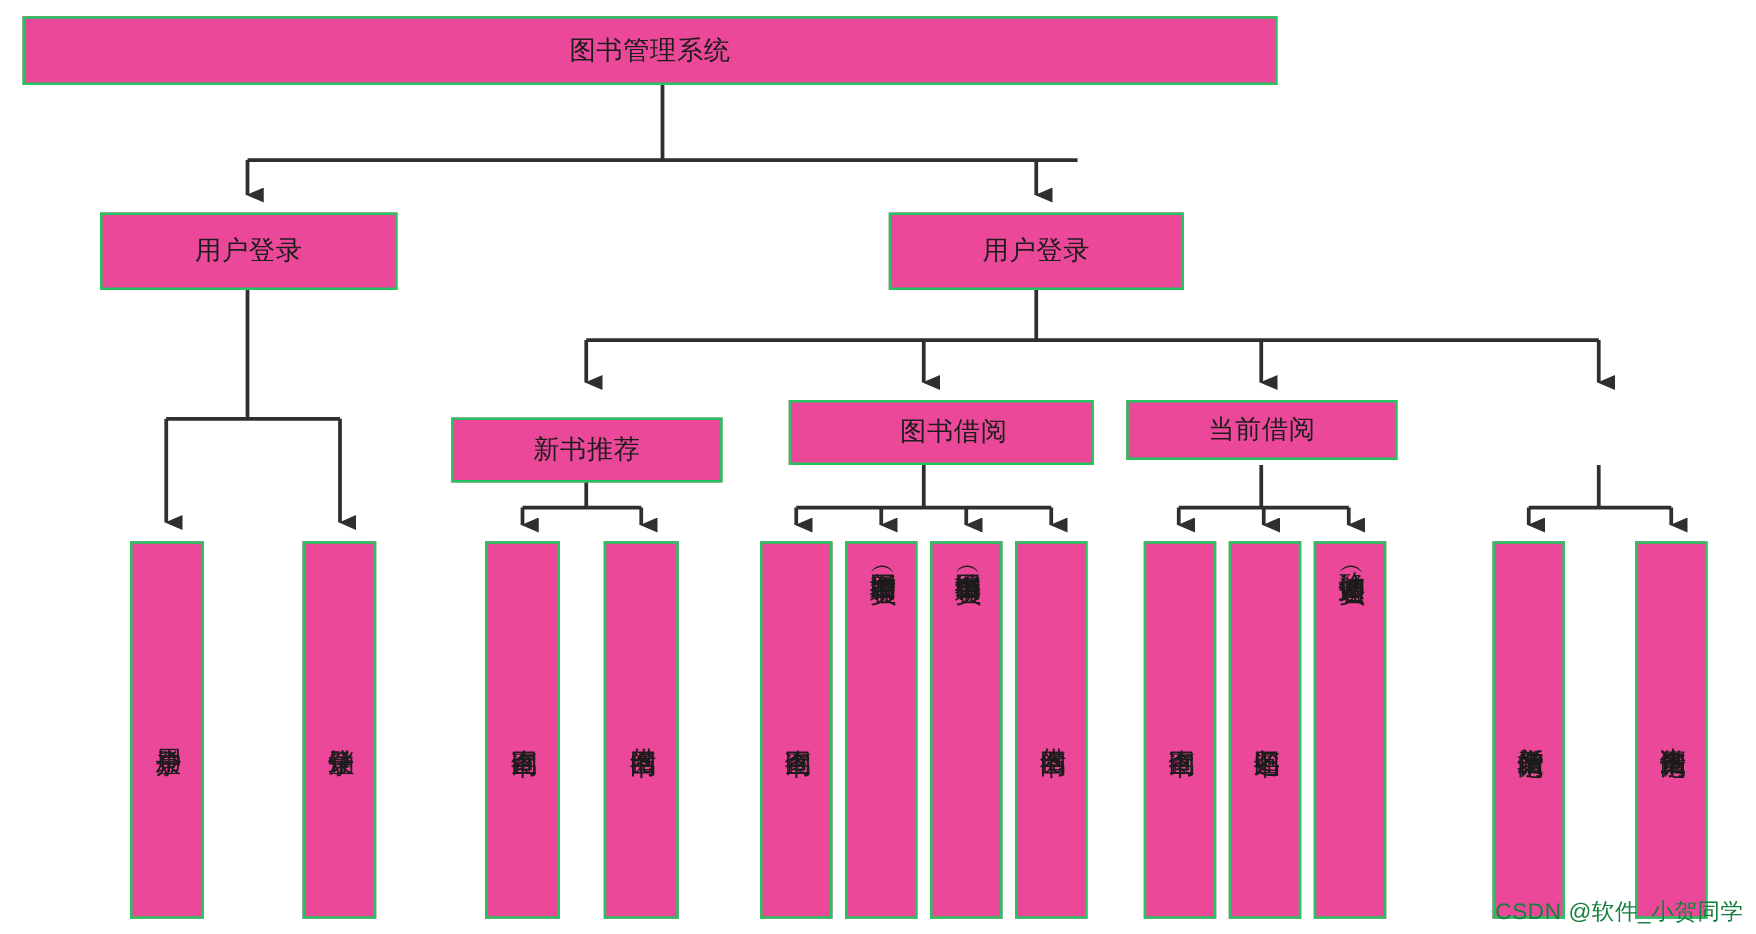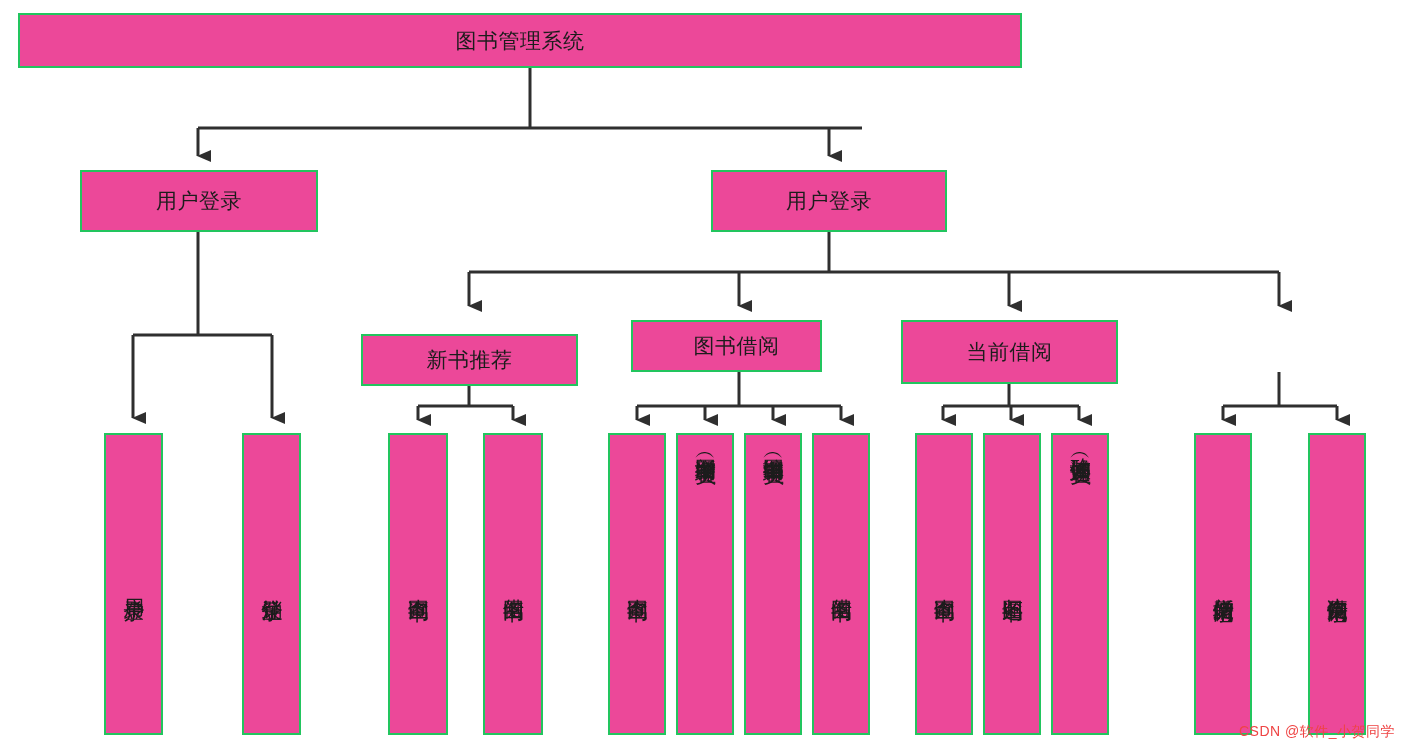--- a/index.html
+++ b/index.html
@@ -53,22 +53,22 @@
     white-space: nowrap;
   }
   .node.vert.centered {
     align-items: center;
     padding-top: 0;
   }
   #watermark {
     position: absolute;
     right: 10px;
     bottom: 6px;
-    font-size: 14px;
-    color: #ef4444;
+    font-size: 18px;
+    color: #15803d;
     white-space: nowrap;
     letter-spacing: 0.5px;
   }
 </style>
 </head>
 <body>
 
 <div id="canvas">
 
   <svg id="wires" viewBox="0 0 1405 747" xmlns="http://www.w3.org/2000/svg">
@@ -128,24 +128,24 @@
   <div class="node horiz" style="left:80px; top:170px; width:238px; height:62px;">
     <span class="label">用户登录</span>
   </div>
   <div class="node horiz" style="left:711px; top:170px; width:236px; height:62px;">
     <span class="label">用户登录</span>
   </div>
 
   <div class="node horiz" style="left:361px; top:334px; width:217px; height:52px;">
     <span class="label">新书推荐</span>
   </div>
-  <div class="node horiz" style="left:631px; top:320px; width:191px; height:52px;padding-left:20px;">
+  <div class="node horiz" style="left:631px; top:320px; width:244px; height:52px;padding-left:20px;">
     <span class="label">图书借阅</span>
   </div>
-  <div class="node horiz" style="left:901px; top:320px; width:217px; height:64px;">
+  <div class="node horiz" style="left:901px; top:320px; width:217px; height:48px;">
     <span class="label">当前借阅</span>
   </div>
 
   <div class="node vert centered" style="left:104px; top:433px; width:59px; height:302px;">
     <span class="label">用户登录</span>
   </div>
   <div class="node vert centered" style="left:242px; top:433px; width:59px; height:302px;">
     <span class="label">注销登录</span>
   </div>
 

